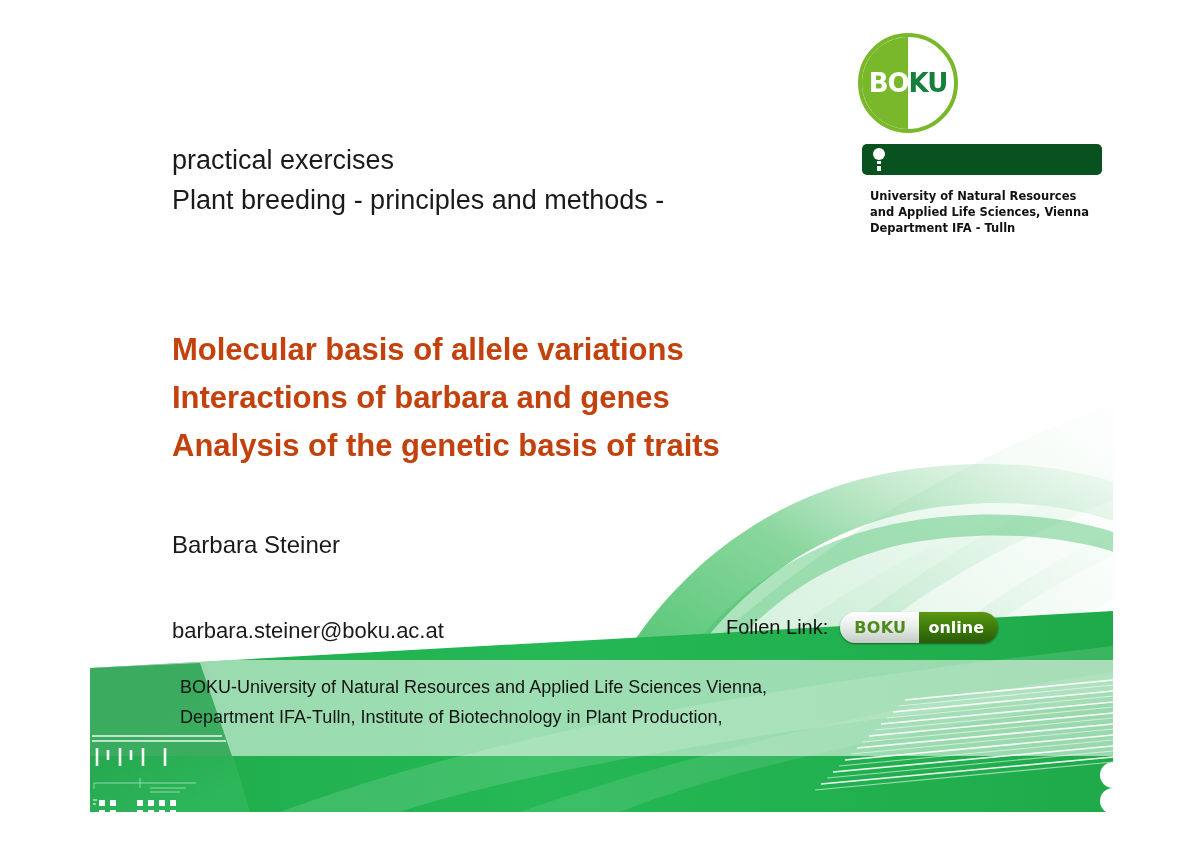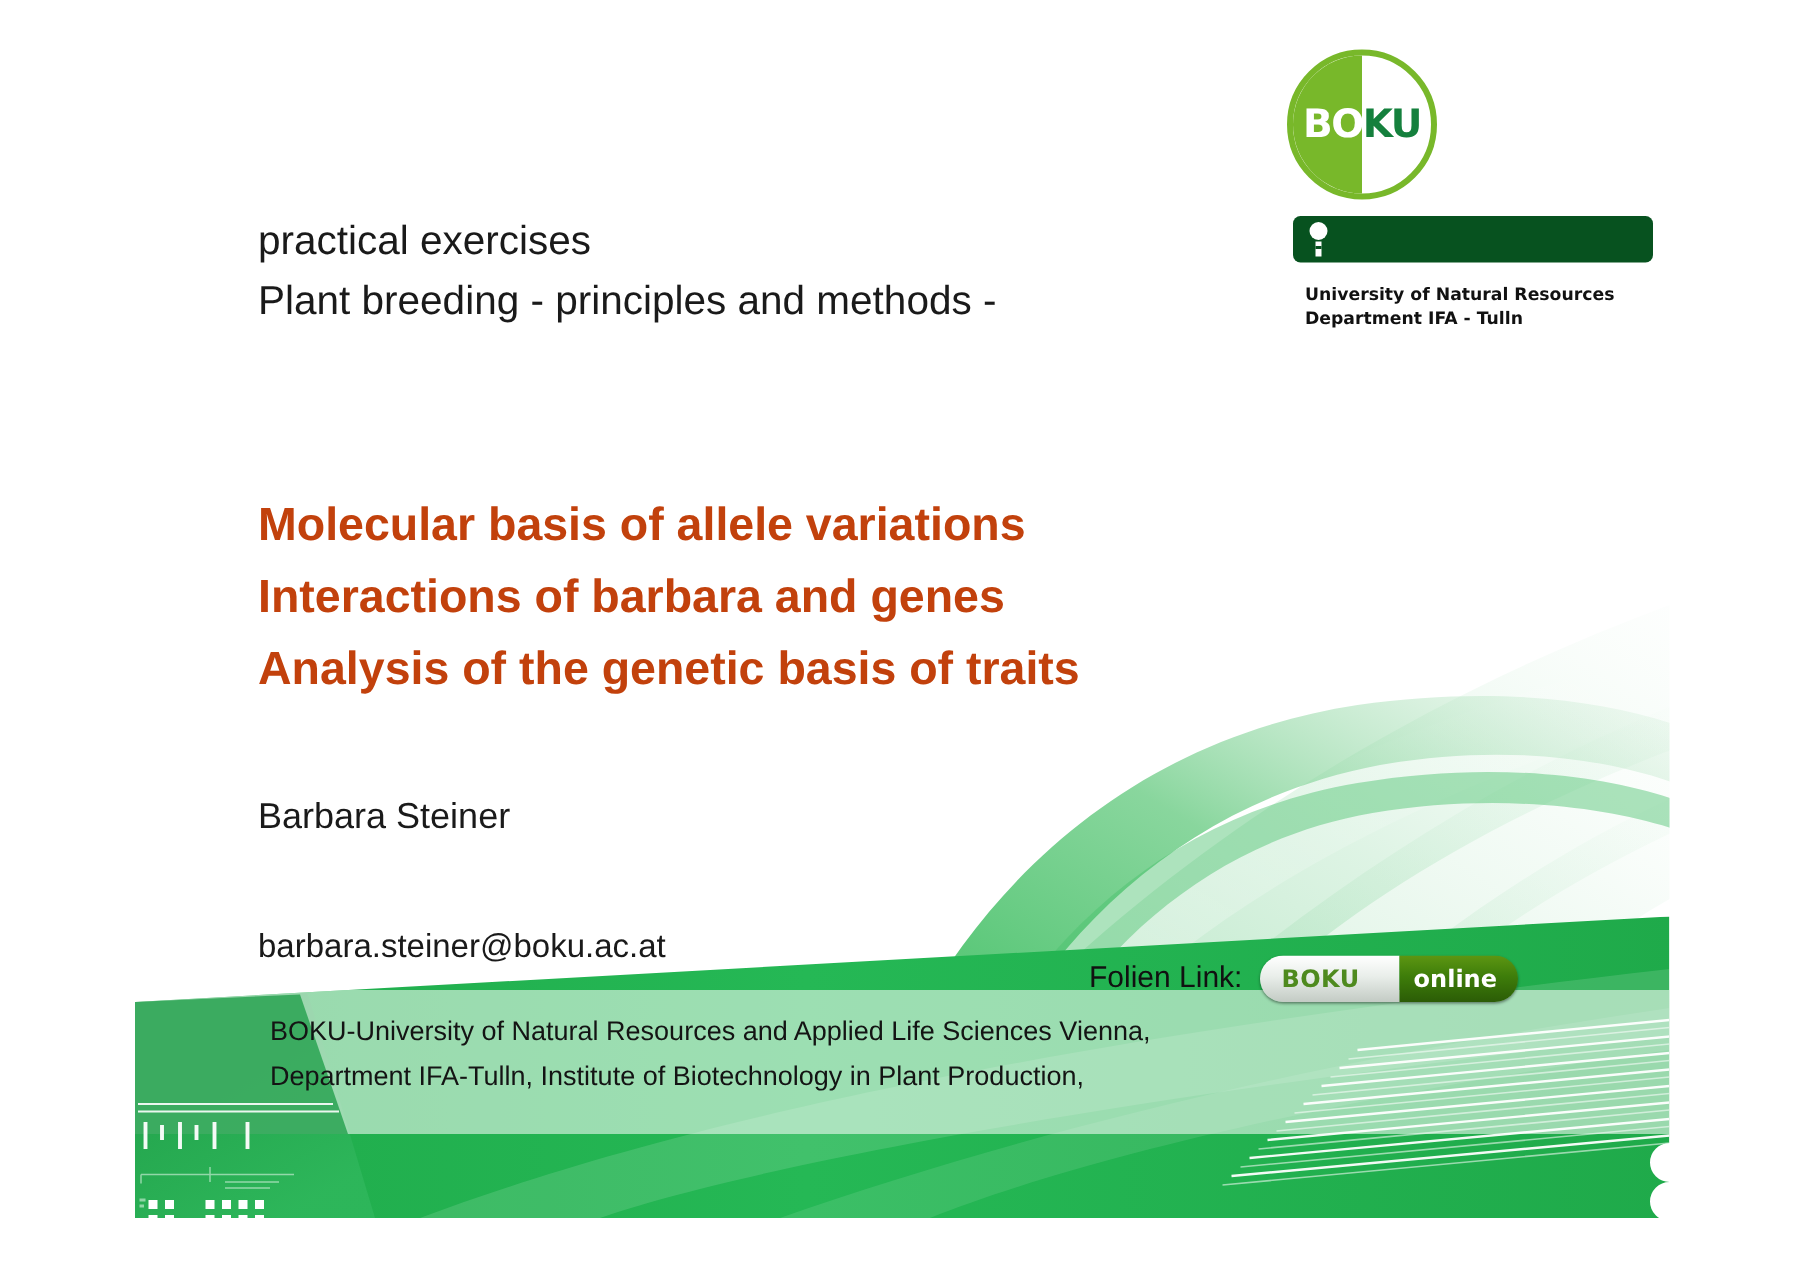--- a/index.html
+++ b/index.html
@@ -48,25 +48,25 @@
         font-size:31px;line-height:48px;color:#c2410c;font-weight:700;}
 
   #author{position:absolute;left:172px;top:531px;font-size:24px;color:#1a1a1a;}
 
   #email{position:absolute;left:172px;top:618px;font-size:22px;color:#1a1a1a;}
 
   #footer-addr{position:absolute;left:180px;top:672px;width:800px;
         font-size:18px;line-height:30px;color:#141414;}
 
   
-  #folien{position:absolute;left:726px;top:612px;display:flex;align-items:center;gap:12px;margin-top:25px;}
+  #folien{position:absolute;left:726px;top:612px;display:flex;align-items:center;gap:12px;}
   #folien .lbl{font-size:20px;color:#111;}
   #bokuonline{position:relative;display:flex;height:31px;border-radius:16px;
         overflow:hidden;box-shadow:0 1px 2px rgba(0,0,0,.45);}
-  #bokuonline .left{display:flex;align-items:center;padding:0 27px 0 14px;
+  #bokuonline .left{display:flex;align-items:center;padding:0 13px 0 14px;
         background:linear-gradient(180deg,#ffffff 0%,#e9eeea 45%,#c3cbc4 100%);
         color:#4E8A1E;font-weight:700;font-size:16px;letter-spacing:.3px;
         font-family:"DejaVu Sans",sans-serif;}
   #bokuonline .right{display:flex;align-items:center;padding:0 14px 0 9px;
         background:linear-gradient(180deg,#5d9612 0%,#3e7d0a 45%,#2b5c06 100%);
         color:#ffffff;font-weight:700;font-size:16px;
         font-family:"DejaVu Sans",sans-serif;}
 
   
   .vis-hidden{position:absolute;width:1px;height:1px;overflow:hidden;clip:rect(0 0 0 0);}
@@ -240,20 +240,21 @@
   <div id="green-bar">
     <div class="tree">
       <div class="crown"></div>
       <div class="trunk"></div>
       <div class="trunkgap"></div>
     </div>
   </div>
 
   <div id="uni-lines">
     <div>University of Natural Resources</div>
+    <div>and Applied Life Sciences, Vienna</div>
     <div>Department IFA - Tulln</div>
   </div>
 
   <div id="slide-title">
     <div>practical exercises</div>
     <div>Plant breeding - principles and methods -</div>
   </div>
 
   <div id="subtitle">
     <div>Molecular basis of allele variations</div>

